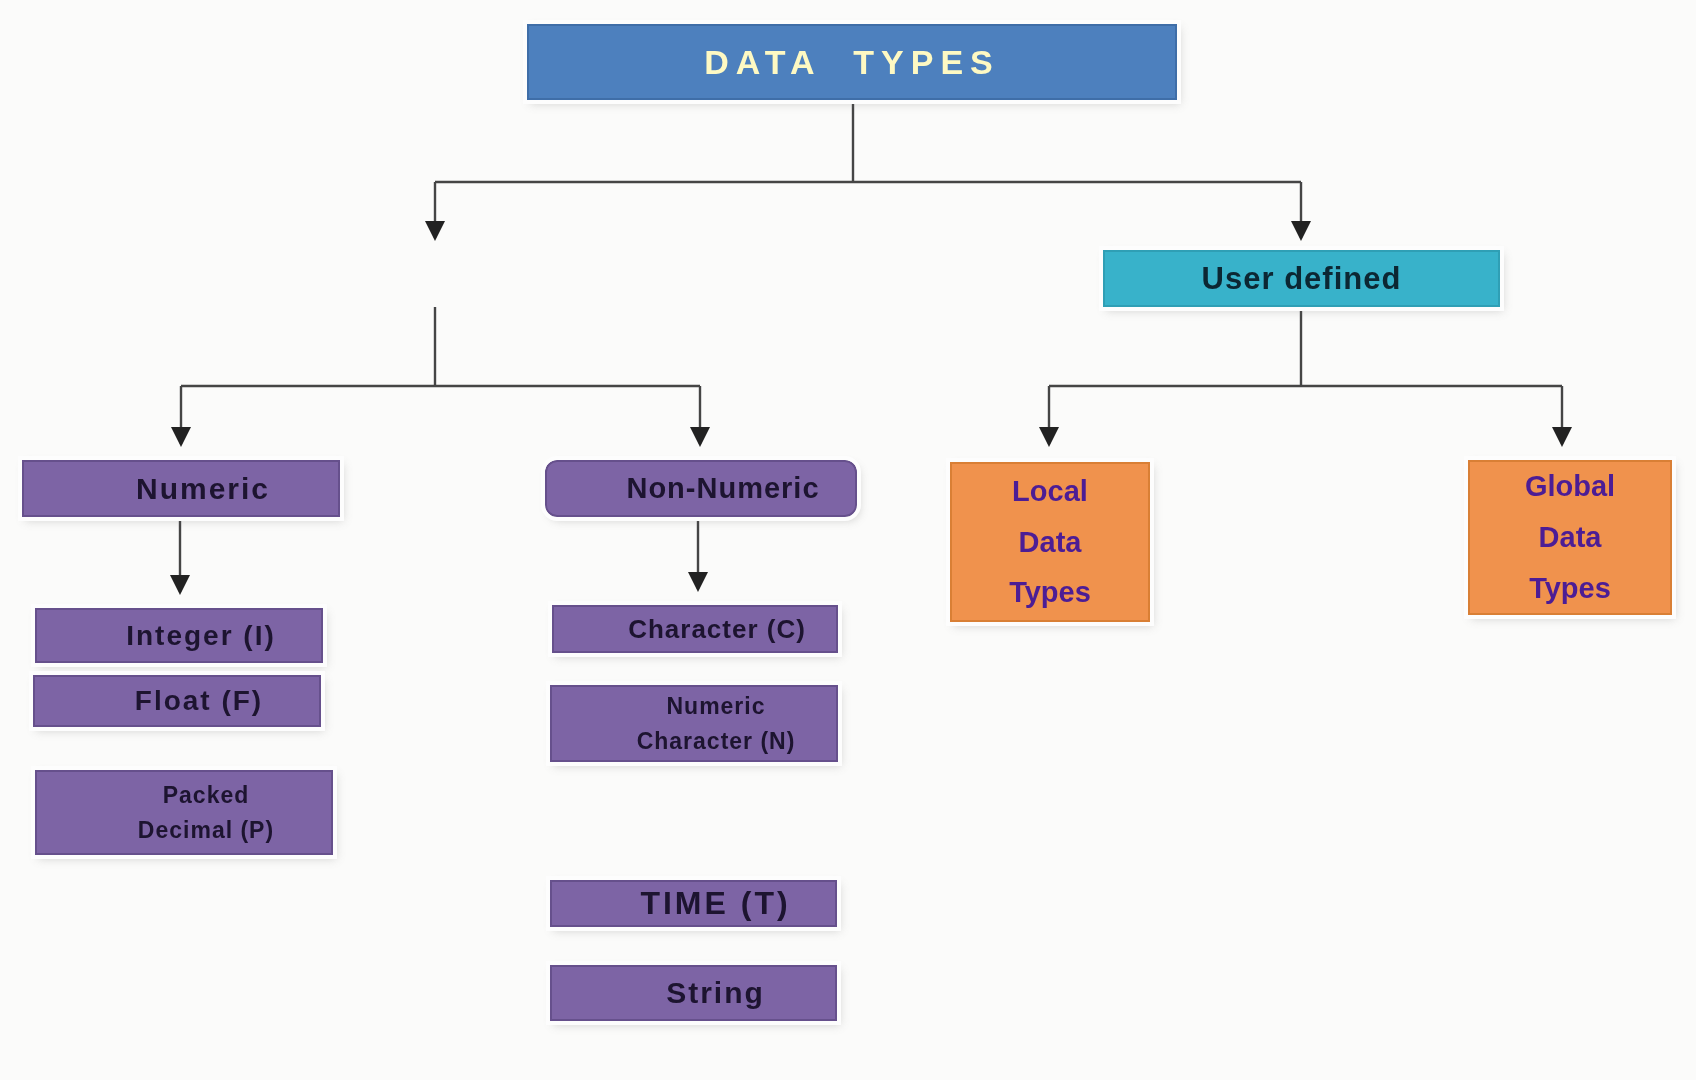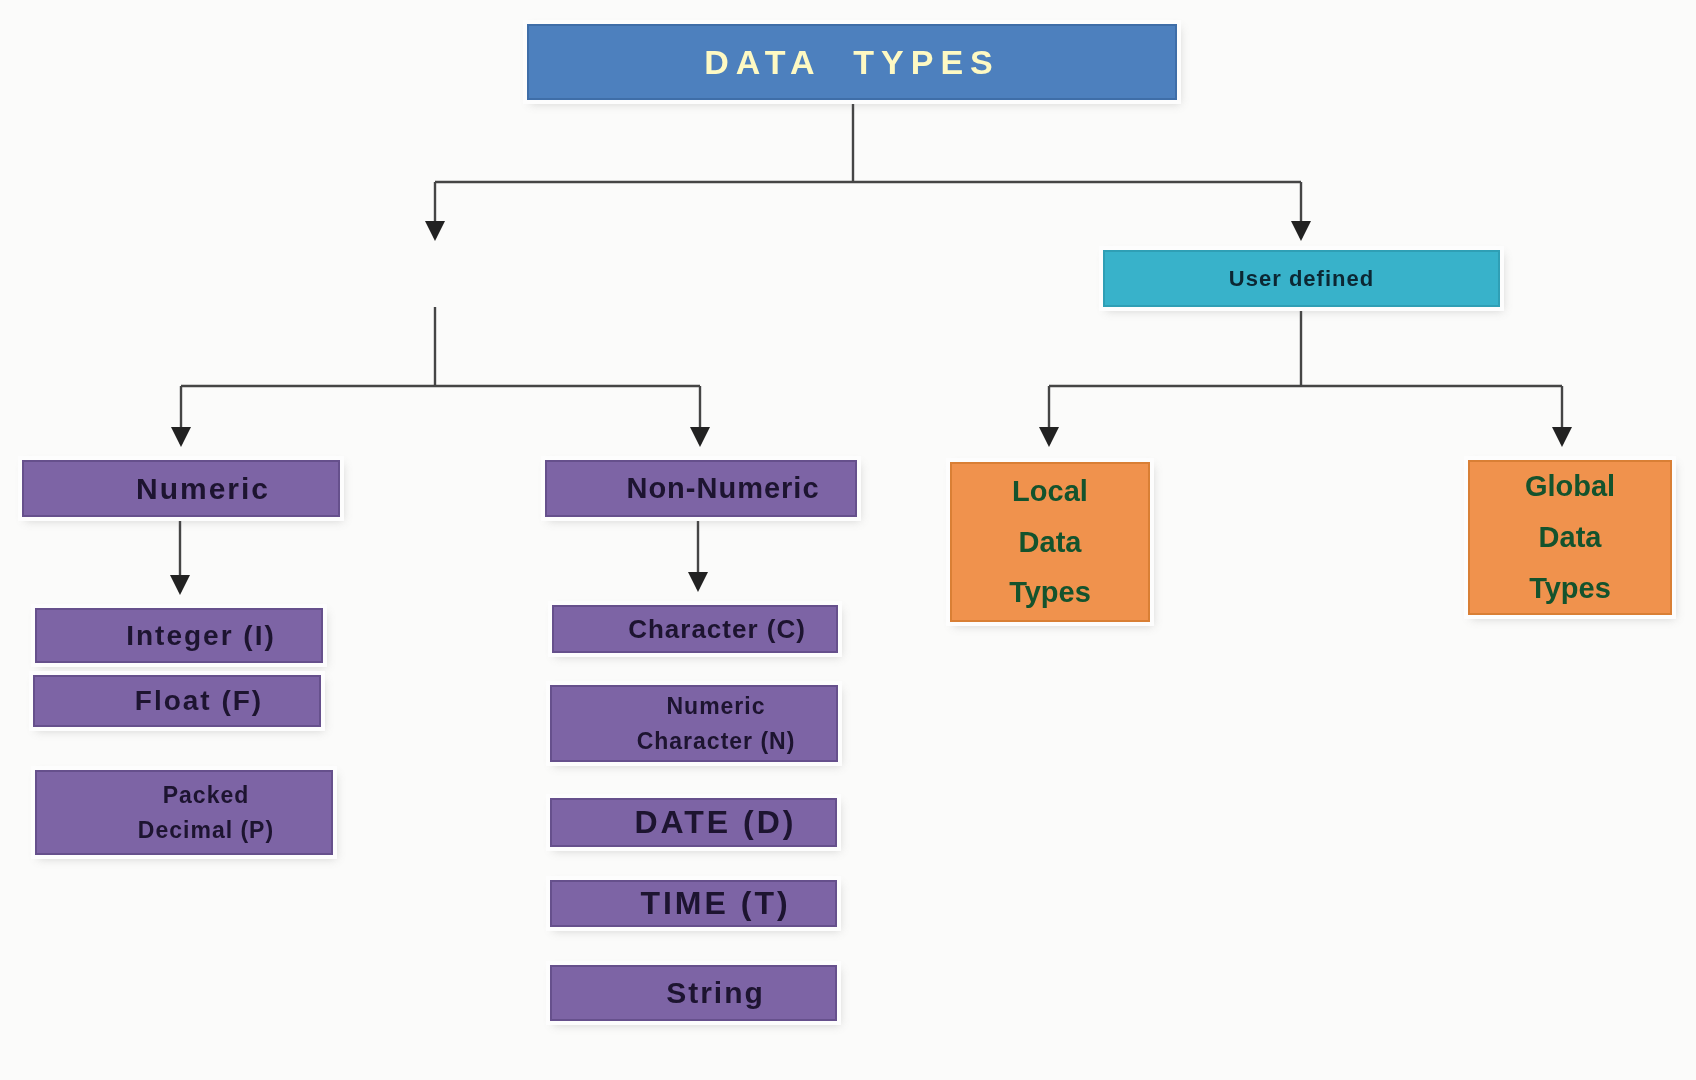--- a/index.html
+++ b/index.html
@@ -21,23 +21,23 @@
     outline:4px solid #fdfdfd;
     box-shadow:3px 4px 9px rgba(110,110,110,0.28);
     white-space:pre-wrap;
     box-sizing:border-box;
   }
   .blue  {background:#4d80be;color:#fef9c3;border:2px solid #3f6ea8;
           font-size:34px;letter-spacing:7px;}
   .green {background:#9cba59;color:#15200d;border:2px solid #8aa64e;
           font-size:31px;letter-spacing:2px;}
   .teal  {background:#38b2ca;color:#0c2733;border:2px solid #2f9fb5;
-          font-size:22px;letter-spacing:1px;}
+          font-size:31px;letter-spacing:1px;}
   .purple{background:#7d64a5;color:#1d1430;border:2px solid #66508c;padding-left:44px;}
-  .orange{background:#f0924d;color:#14532d;border:2px solid #d97f35;
+  .orange{background:#f0924d;color:#4c1d95;border:2px solid #d97f35;
           font-size:29px;line-height:1.75;}
   .fs30{font-size:30px;letter-spacing:2px;}
   .fs29{font-size:29px;letter-spacing:1px;}
   .fs28{font-size:28px;letter-spacing:2px;}
   .fs26{font-size:26px;letter-spacing:1px;}
   .fs23{font-size:23px;letter-spacing:1px;line-height:1.5;}
   .fs32{font-size:32px;letter-spacing:3px;}
 </style>
 </head>
 <body>
@@ -72,21 +72,21 @@
     </g>
   </svg>
 
   <div class="node blue" style="left:527px;top:24px;width:650px;height:76px;">DATA  TYPES</div>
 
 
   <div class="node teal" style="left:1103px;top:250px;width:397px;height:57px;">User defined</div>
 
   <div class="node purple fs30" style="left:22px;top:460px;width:318px;height:57px;">Numeric</div>
 
-  <div class="node purple fs29" style="left:545px;top:460px;width:312px;height:57px;">Non-Numeric</div>
+  <div class="node purple fs29" style="left:545px;top:460px;width:312px;height:57px;border-radius:12px;">Non-Numeric</div>
 
   <div class="node orange" style="left:950px;top:462px;width:200px;height:160px;">Local
 Data
 Types</div>
 
   <div class="node orange" style="left:1468px;top:460px;width:204px;height:155px;">Global
 Data
 Types</div>
 
   <div class="node purple fs28" style="left:35px;top:608px;width:288px;height:55px;">Integer (I)</div>
@@ -94,19 +94,18 @@
   <div class="node purple fs28" style="left:33px;top:675px;width:288px;height:52px;">Float (F)</div>
 
   <div class="node purple fs23" style="left:35px;top:770px;width:298px;height:85px;">Packed
 Decimal (P)</div>
 
   <div class="node purple fs26" style="left:552px;top:605px;width:286px;height:48px;">Character (C)</div>
 
   <div class="node purple fs23" style="left:550px;top:685px;width:288px;height:77px;">Numeric
 Character (N)</div>
 
-  <div class="node purple fs32" style="left:550px;top:798px;width:287px;height:49px;">DATE (D)</div>
 
   <div class="node purple fs32" style="left:550px;top:880px;width:287px;height:47px;">TIME (T)</div>
 
   <div class="node purple fs30" style="left:550px;top:965px;width:287px;height:56px;">String</div>
 
 </div>
 
 </body></html>

